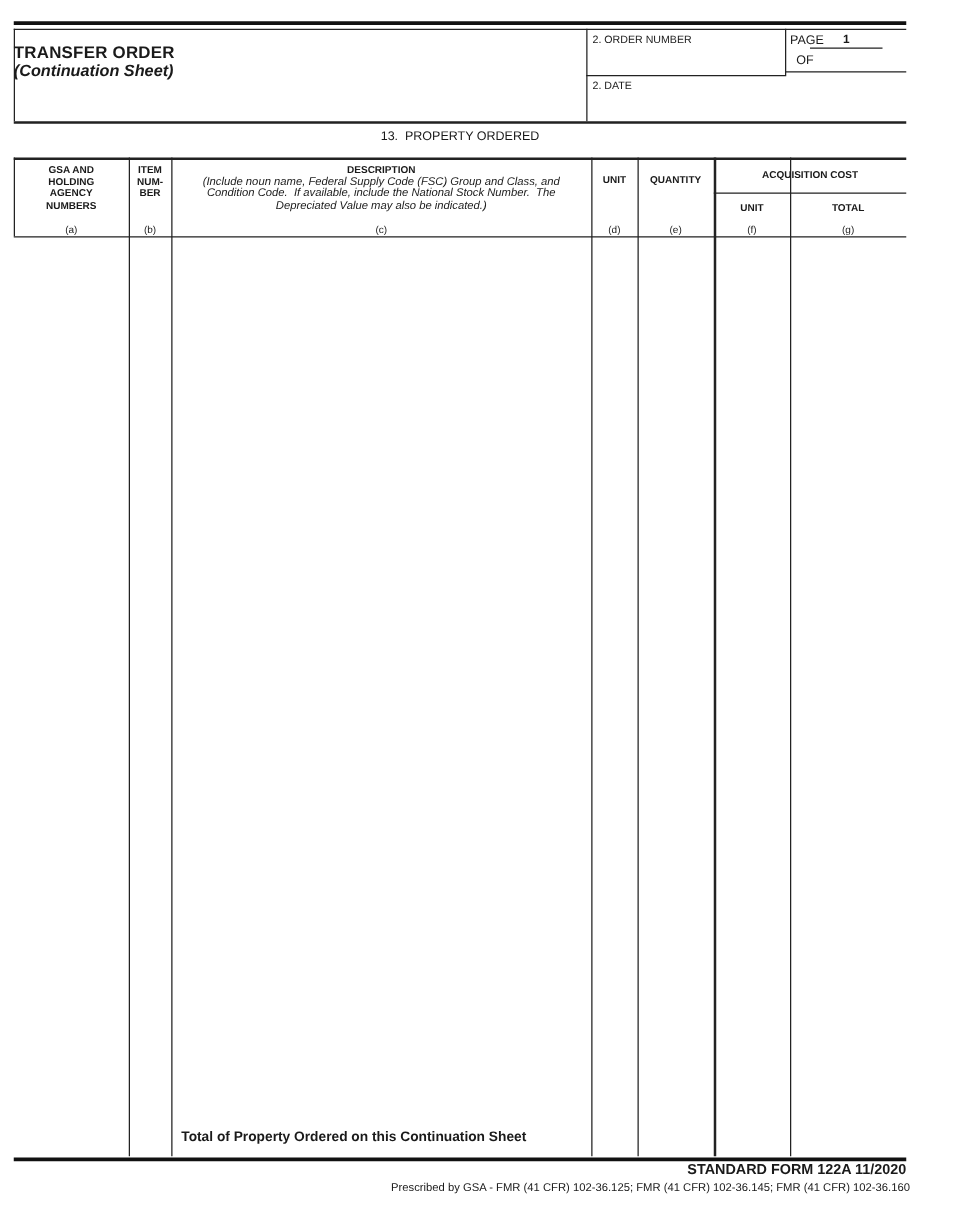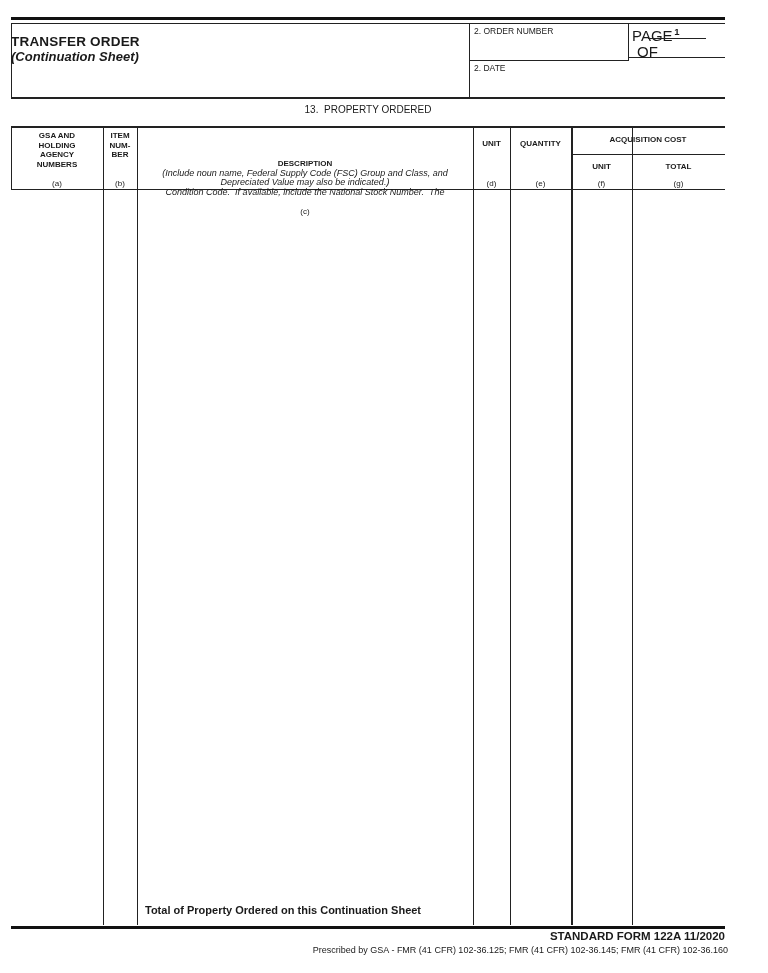--- a/index.html
+++ b/index.html
@@ -10,21 +10,21 @@
   .abs { position:absolute; }
   .hline { position:absolute; background:#222; }
   .vline { position:absolute; background:#222; width:1px; }
   .pre { white-space:pre; }
 
   .title-block { left:11px; top:34px; width:458px; line-height:15px; }
   .title-main { font-size:13.5px; font-weight:bold; letter-spacing:0.2px; }
   .title-sub  { font-size:13px; font-style:italic; font-weight:bold; }
 
   .lbl8  { font-size:8.5px; }
-  .lbl9  { font-size:15px; }
+  .lbl9  { font-size:10px; }
   .sec13 { left:11px; top:104px; width:714px; text-align:center; font-size:10px; }
 
   .th-cell { position:absolute; text-align:center; }
   .th-caps { font-size:8px; font-weight:bold; line-height:9.5px; }
   .th-note { font-size:9px; font-style:italic; line-height:9.6px; white-space:pre; }
   .th-letter { position:absolute; top:48px; left:0; width:100%; text-align:center; font-size:8px; }
 
   .page-value {
     position:absolute; left:648px; top:26px; width:58px; text-align:center;
     font-size:9.5px; font-weight:bold; border-bottom:1px solid #222; padding-bottom:1px;
@@ -87,25 +87,25 @@
     <div class="th-letter">(a)</div>
   </div>
 
   <div class="th-cell" style="left:103px; top:131px; width:34px; height:58px;">
     <div class="th-caps">ITEM</div>
     <div class="th-caps">NUM-</div>
     <div class="th-caps">BER</div>
     <div class="th-letter">(b)</div>
   </div>
 
-  <div class="th-cell" style="left:137px; top:131px; width:336px; height:58px;margin-top:28px;">
+  <div class="th-cell" style="left:137px; top:131px; width:336px; height:58px;">
     <div class="th-caps">DESCRIPTION</div>
     <div class="th-note">(Include noun name, Federal Supply Code (FSC) Group and Class, and</div>
+    <div class="th-note">Condition Code.  If available, include the National Stock Number.  The</div>
     <div class="th-note">Depreciated Value may also be indicated.)</div>
-    <div class="th-note">Condition Code.  If available, include the National Stock Number.  The</div>
     <div class="th-letter">(c)</div>
   </div>
 
   <div class="th-cell" style="left:473px; top:139px; width:37px; height:50px;">
     <div class="th-caps">UNIT</div>
     <div class="th-letter" style="top:40px;">(d)</div>
   </div>
 
   <div class="th-cell" style="left:510px; top:139px; width:61px; height:50px;">
     <div class="th-caps">QUANTITY</div>

